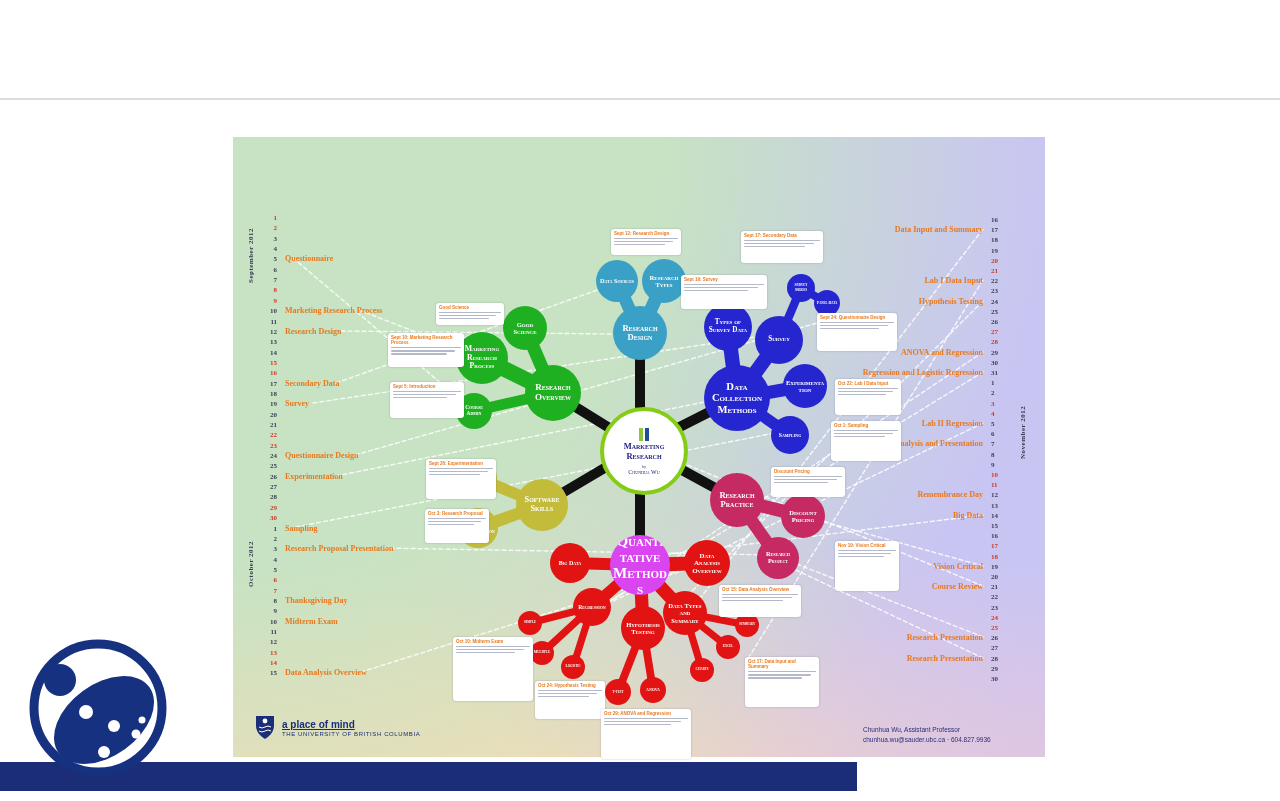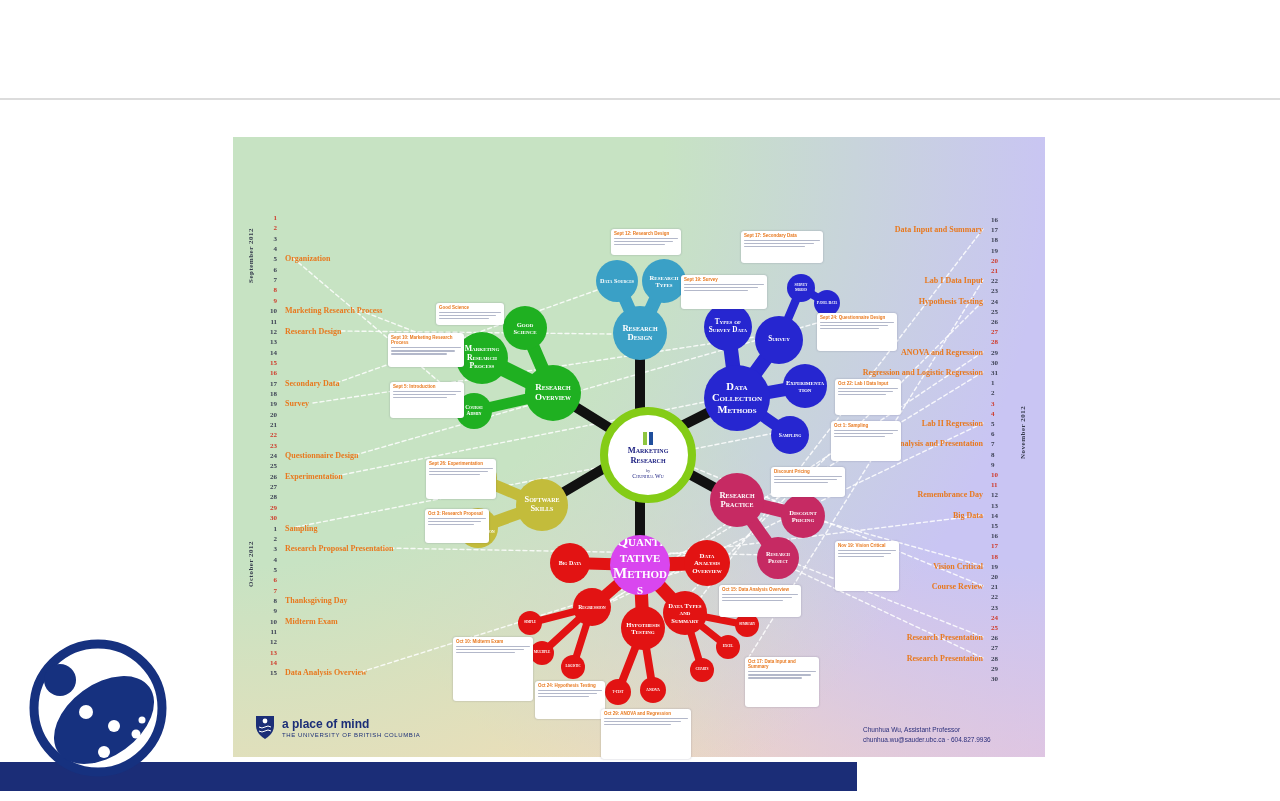--- a/index.html
+++ b/index.html
@@ -14,36 +14,36 @@
       radial-gradient(circle at 0% 0%,   #c7e3c3 0 42%, rgba(199,227,195,0) 80%),
       radial-gradient(circle at 100% 0%, #c9c5f3 0 42%, rgba(201,197,243,0) 80%),
       radial-gradient(circle at 0% 100%, #fadcb4 0 42%, rgba(250,220,180,0) 80%),
       radial-gradient(circle at 100% 100%,#f5c6d2 0 42%, rgba(245,198,210,0) 80%);}
   .mm-title{position:absolute;left:0;top:32px;width:812px;text-align:center;font-variant:small-caps;font-weight:bold;font-size:13.5px;letter-spacing:.5px;color:#1f2383;}
   .mm-sub{position:absolute;left:0;top:52px;width:812px;text-align:center;font-variant:small-caps;font-weight:bold;font-size:8.5px;color:#1f2383;}
   .links{position:absolute;left:0;top:0;}
   .node{position:absolute;border-radius:50%;color:#fff;display:flex;align-items:center;justify-content:center;text-align:center;
         font-variant:small-caps;font-weight:bold;line-height:1.08;overflow:hidden;}
   .node span{display:block;width:90%;overflow-wrap:anywhere;}
-  .center-node{position:absolute;left:367px;top:270px;width:80px;height:80px;border-radius:50%;background:#fff;border:8px solid #84cc16;
+  .center-node{position:absolute;left:367px;top:270px;width:80px;height:80px;border-radius:50%;background:#fff;border:4px solid #84cc16;
         display:flex;flex-direction:column;align-items:center;justify-content:center;text-align:center;z-index:4;}
   .center-node .ttl{font-variant:small-caps;font-weight:bold;font-size:8.5px;line-height:1.15;color:#1f2383;}
   .center-node .by{font-size:4.5px;color:#4a4e8a;margin-top:2px;}
   .center-node .auth{font-variant:small-caps;font-size:6px;color:#1f2383;}
   .ann{position:absolute;background:#fff;border-radius:3px;padding:2px 3px;box-shadow:0 0 2px rgba(60,60,90,.35);z-index:5;font-family:"Liberation Sans",sans-serif;}
   .ann .t{color:#e8791f;font-weight:bold;font-size:4.5px;line-height:1.15;}
   .ann .b{height:1.5px;background:#9aa0b8;margin:1.6px 0;border-radius:1px;opacity:.75;}
   .cal-row{position:absolute;height:10px;line-height:10px;}
   .cal-num{position:absolute;font-size:7px;color:#3a3f52;font-weight:bold;}
   .cal-num.red{color:#cf3a2a;}
   .cal-topic{position:absolute;font-size:8px;font-weight:bold;color:#e8791f;white-space:nowrap;}
   .month{position:absolute;writing-mode:vertical-rl;transform:rotate(180deg);font-size:7px;font-weight:bold;color:#33384a;letter-spacing:.5px;}
   .mm-credits{position:absolute;left:630px;top:588px;width:180px;color:#2a2e7a;font-size:6.5px;line-height:1.5;font-family:"Liberation Sans",sans-serif;}
   .ubc{position:absolute;left:22px;top:578px;display:flex;align-items:center;gap:7px;}
-  .ubc-text .tag{font-weight:bold;font-size:12px;color:#1b2e77;font-family:"Liberation Sans",sans-serif;}
+  .ubc-text .tag{font-weight:bold;font-size:10px;color:#1b2e77;font-family:"Liberation Sans",sans-serif;text-decoration:underline;}
   .ubc-text .uni{font-size:6px;letter-spacing:.6px;color:#1b2e77;font-family:"Liberation Sans",sans-serif;margin-top:1px;}
 
   
   .bar-navy{position:absolute;left:0;top:762px;width:857px;height:29px;background:#1b2d77;z-index:1;}
   .bar-green{position:absolute;left:877px;top:753px;width:403px;height:37px;background:#a2c00a;z-index:3;display:flex;align-items:center;justify-content:flex-end;padding-right:12px;box-sizing:border-box;}
   .brand{font-size:38px;color:#2121dd;font-family:"Liberation Sans",sans-serif;}
   .docsity-logo{position:absolute;left:24px;top:634px;z-index:2;}
 </style>
 </head>
 <body>
@@ -361,21 +361,21 @@
         <span class="cal-num red" style="left: 28px; width: 16px; text-align: right;">2</span>
       </div>
       <div class="cal-row" style="left: 0px; top: 96.7px; width: 812px;">
         <span class="cal-num" style="left: 28px; width: 16px; text-align: right;">3</span>
       </div>
       <div class="cal-row" style="left: 0px; top: 107px; width: 812px;">
         <span class="cal-num" style="left: 28px; width: 16px; text-align: right;">4</span>
       </div>
       <div class="cal-row" style="left: 0px; top: 117.4px; width: 812px;">
         <span class="cal-num" style="left: 28px; width: 16px; text-align: right;">5</span>
-        <span class="cal-topic" style="left: 52px;">Organization</span>
+        <span class="cal-topic" style="left: 52px;">Questionnaire</span>
       </div>
       <div class="cal-row" style="left: 0px; top: 127.8px; width: 812px;">
         <span class="cal-num" style="left: 28px; width: 16px; text-align: right;">6</span>
       </div>
       <div class="cal-row" style="left: 0px; top: 138.1px; width: 812px;">
         <span class="cal-num" style="left: 28px; width: 16px; text-align: right;">7</span>
       </div>
       <div class="cal-row" style="left: 0px; top: 148.4px; width: 812px;">
         <span class="cal-num red" style="left: 28px; width: 16px; text-align: right;">8</span>
       </div>

